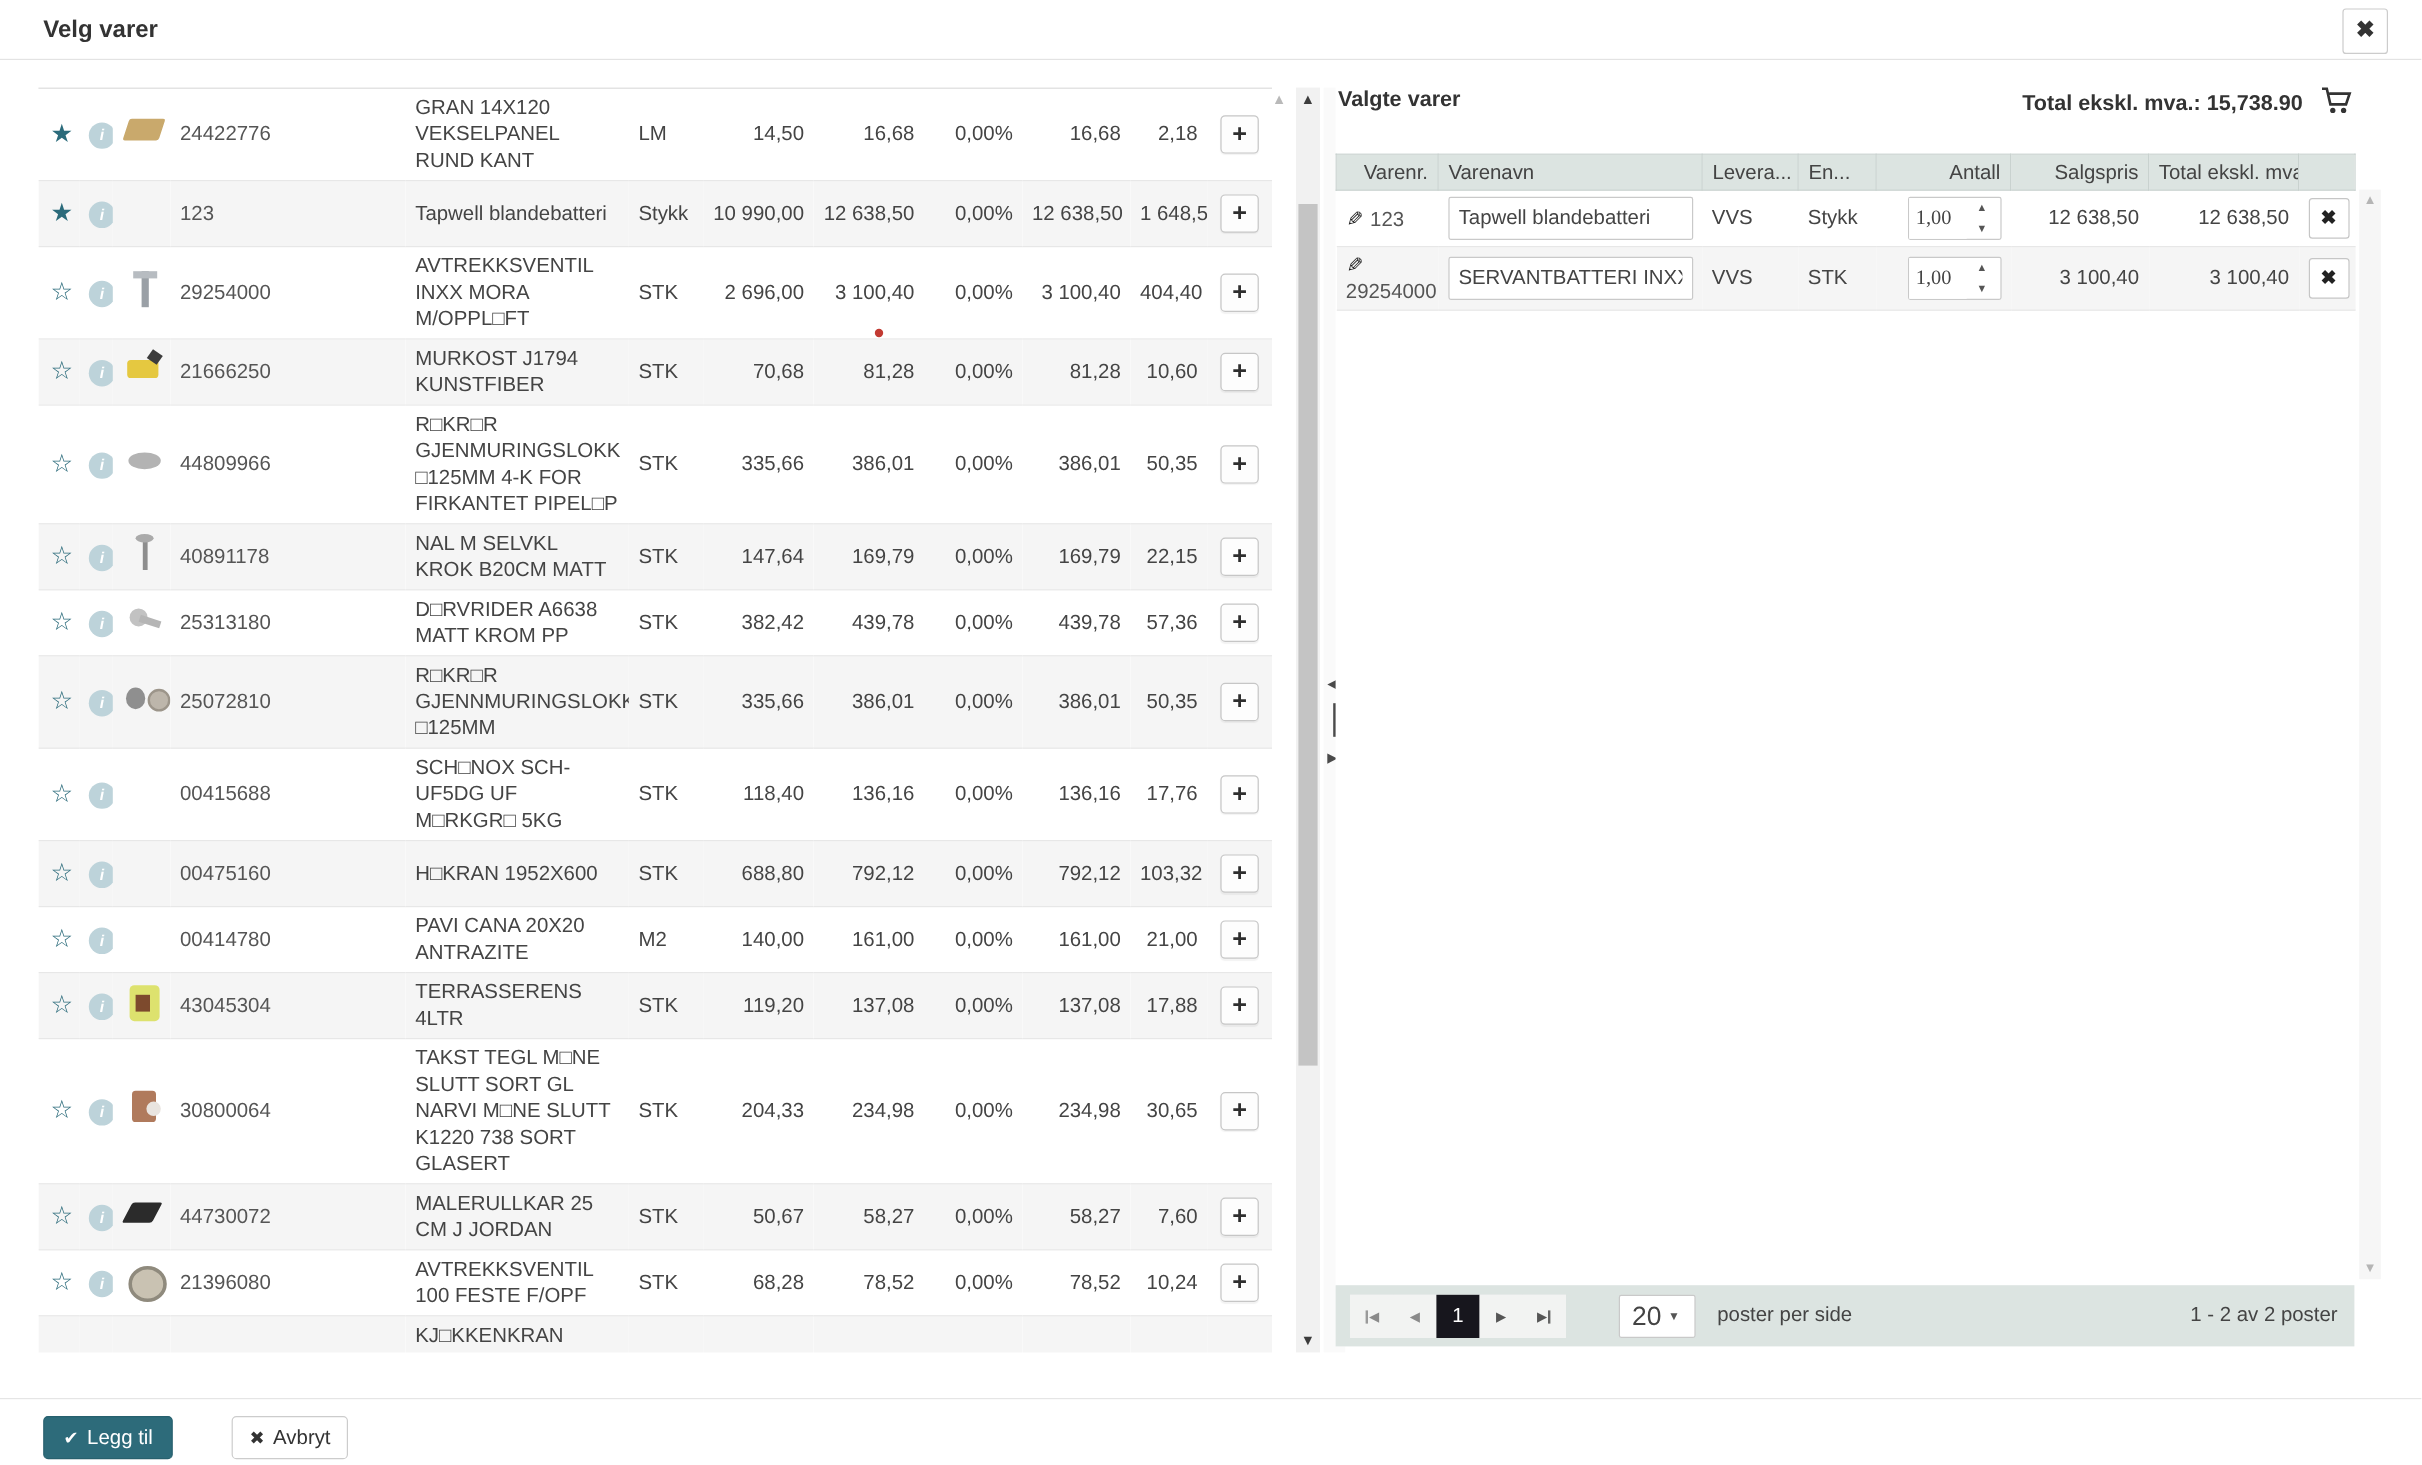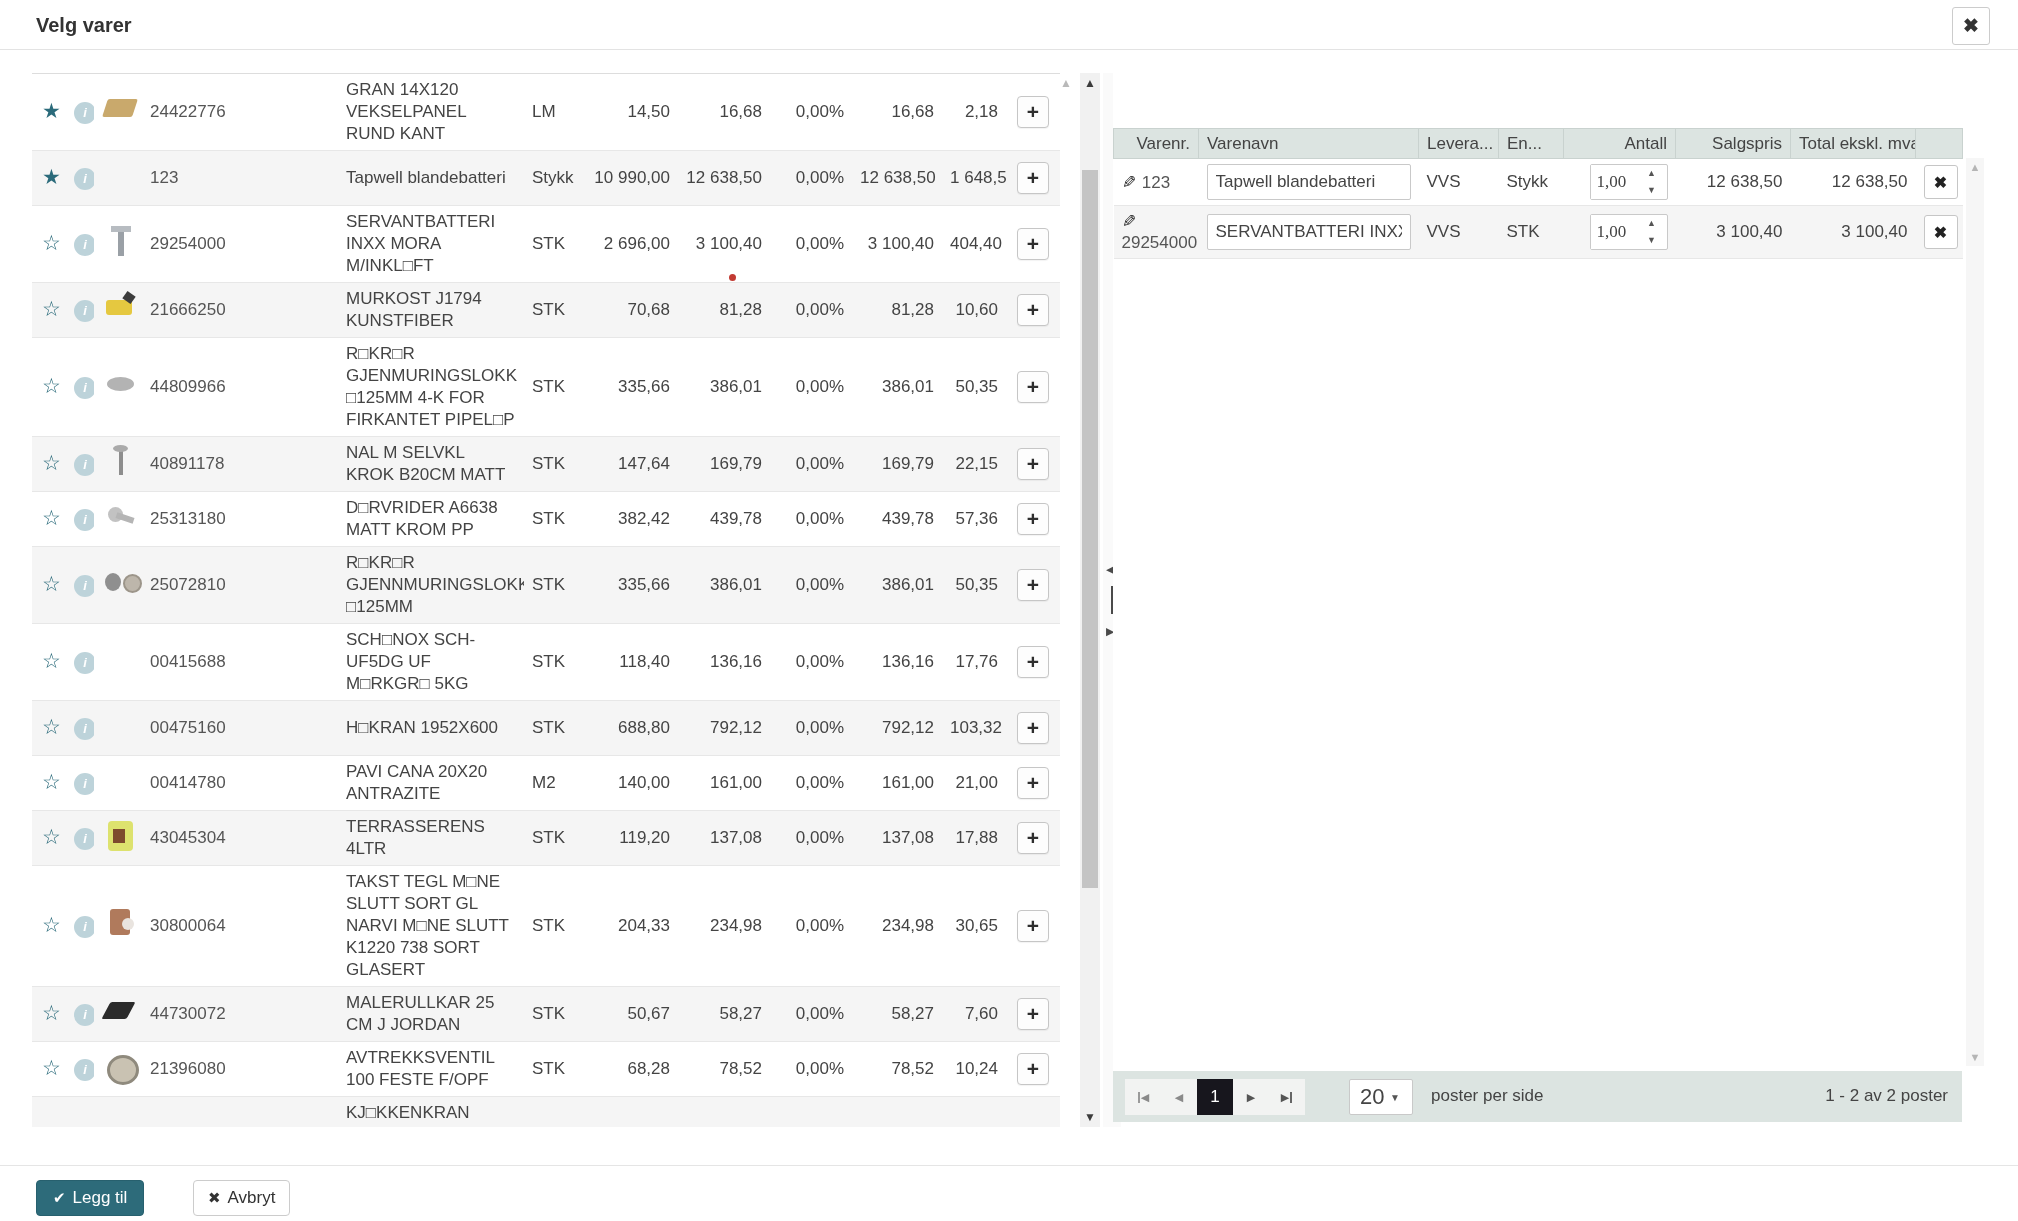--- a/index.html
+++ b/index.html
@@ -203,21 +203,21 @@
     <td class="c-num c-pct">0,00%</td>
     <td class="c-num c-net">12 638,50</td>
     <td class="c-num c-vat clip-left">1 648,50</td>
     <td class="c-add"><button class="add-btn">+</button></td>
   </tr>
           <tr>
     <td class="c-star"><span class="star">☆</span></td>
     <td class="c-info"><span class="info-icon">i</span></td>
     <td class="c-img"><span class="prod-img img-faucet"></span></td>
     <td class="c-artnr">29254000</td>
-    <td class="c-name">SERVANTBATTERI INXX MORA M/INKL□FT</td>
+    <td class="c-name">AVTREKKSVENTIL INXX MORA M/OPPL□FT</td>
     <td class="c-unit">STK</td>
     <td class="c-num c-cost">2 696,00</td>
     <td class="c-num c-price"><span class="val">3 100,40</span><span class="red-dot show"></span></td>
     <td class="c-num c-pct">0,00%</td>
     <td class="c-num c-net">3 100,40</td>
     <td class="c-num c-vat">404,40</td>
     <td class="c-add"><button class="add-btn">+</button></td>
   </tr>
           <tr class="alt">
     <td class="c-star"><span class="star">☆</span></td>
@@ -413,20 +413,31 @@
     <div class="arr down">▼</div>
   </div>
 
   <div class="splitter">
     <span class="sp-arrow" style="top:490px;">◀</span>
     <span class="sp-handle"></span>
     <span class="sp-arrow" style="top:552px;">▶</span>
   </div>
 
   <div class="right-pane">
+    <div class="rp-header">
+      <span class="rp-title">Valgte varer</span>
+      <span class="rp-total">
+        <span>Total ekskl. mva.: 15,738.90</span>
+        <svg width="26" height="24" viewBox="0 0 26 24">
+          <path d="M1 2 h4 l3 13 h13 l3 -9 h-17" fill="none" stroke="#333" stroke-width="2.2"></path>
+          <circle cx="10" cy="20" r="2.2" fill="#333"></circle>
+          <circle cx="19" cy="20" r="2.2" fill="#333"></circle>
+        </svg>
+      </span>
+    </div>
     <table class="selected">
       <colgroup>
         <col style="width:85px">
           <col style="width:220px">
           <col style="width:80px">
           <col style="width:65px">
         <col style="width:112px">
           <col style="width:115px">
           <col style="width:125px">
           <col style="width:47px">

